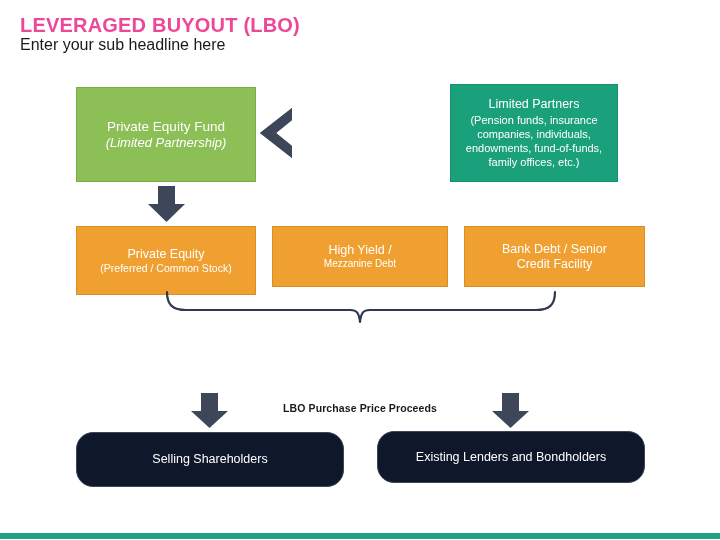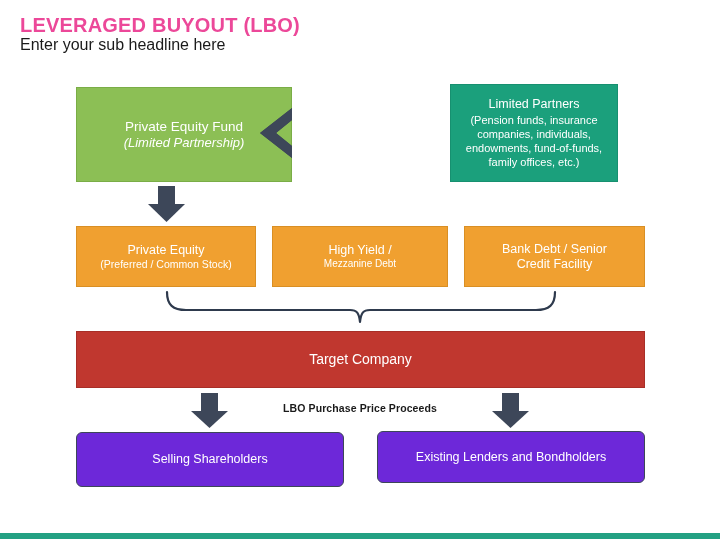--- a/index.html
+++ b/index.html
@@ -37,35 +37,35 @@
     line-height: 1.2;
     padding: 2px 6px;
   }
   .box .l1 { display: block; }
   .box .l2 { display: block; }
 
   .green   { background: #8cbf55; border: 1px solid #7aad46; }
   .teal    { background: #1ba07c; border: 1px solid #179070; }
   .orange  { background: #f0a030; border: 1px solid #d98f24; }
   .red     { background: #c0372f; border: 1px solid #a82e27; }
-  .slate   { background: #6d28d9; border: 1px solid #3d4659; border-radius: 6px; }
+  .slate   { background: #0f172a; border: 1px solid #3d4659; border-radius: 17px; }
 
   
-  #pe-fund        { left: 76px;  top: 87px;  width: 216px; height: 95px; }
+  #pe-fund        { left: 76px;  top: 87px;  width: 180px; height: 95px; }
   #pe-fund .l1    { font-size: 13.5px; }
   #pe-fund .l2    { font-size: 13px; font-style: italic; }
 
   #fin-sponsor    { left: 301px; top: 84px;  width: 145px; height: 98px;
                     font-size: 12.5px; font-weight: bold; }
 
   #limited-partners { left: 450px; top: 84px; width: 168px; height: 98px; }
   #limited-partners .l1 { font-size: 12.5px; margin-bottom: 1px; }
   #limited-partners .l2 { font-size: 11px; line-height: 1.28; }
 
-  #private-equity { left: 76px;  top: 226px; width: 180px; height: 61px; }
+  #private-equity { left: 76px;  top: 226px; width: 180px; height: 69px; }
   #private-equity .l1 { font-size: 12.5px; }
   #private-equity .l2 { font-size: 10.5px; }
 
   #high-yield     { left: 272px; top: 226px; width: 176px; height: 61px;
                     font-size: 12.5px; }
   #high-yield .l2 { font-size: 10px; }
 
   #bank-debt      { left: 464px; top: 226px; width: 181px; height: 61px;
                     font-size: 12.5px; }
   #bank-debt .l2  { font-size: 12.5px; }
@@ -126,23 +126,20 @@
   <div class="box orange" id="high-yield">
     <span class="l1">High Yield /</span>
     <span class="l2">Mezzanine Debt</span>
   </div>
 
   <div class="box orange" id="bank-debt">
     <span class="l1">Bank Debt / Senior</span>
     <span class="l2">Credit Facility</span>
   </div>
 
-  <div class="box red" id="target-company">
-    <span class="l1">Target Company</span>
-  </div>
 
   <div class="box slate" id="selling-shareholders">
     <span class="l1">Selling Shareholders</span>
   </div>
 
   <div class="box slate" id="existing-lenders">
     <span class="l1">Existing Lenders and Bondholders</span>
   </div>
 
   <div class="proceeds-label">LBO Purchase Price Proceeds</div>

